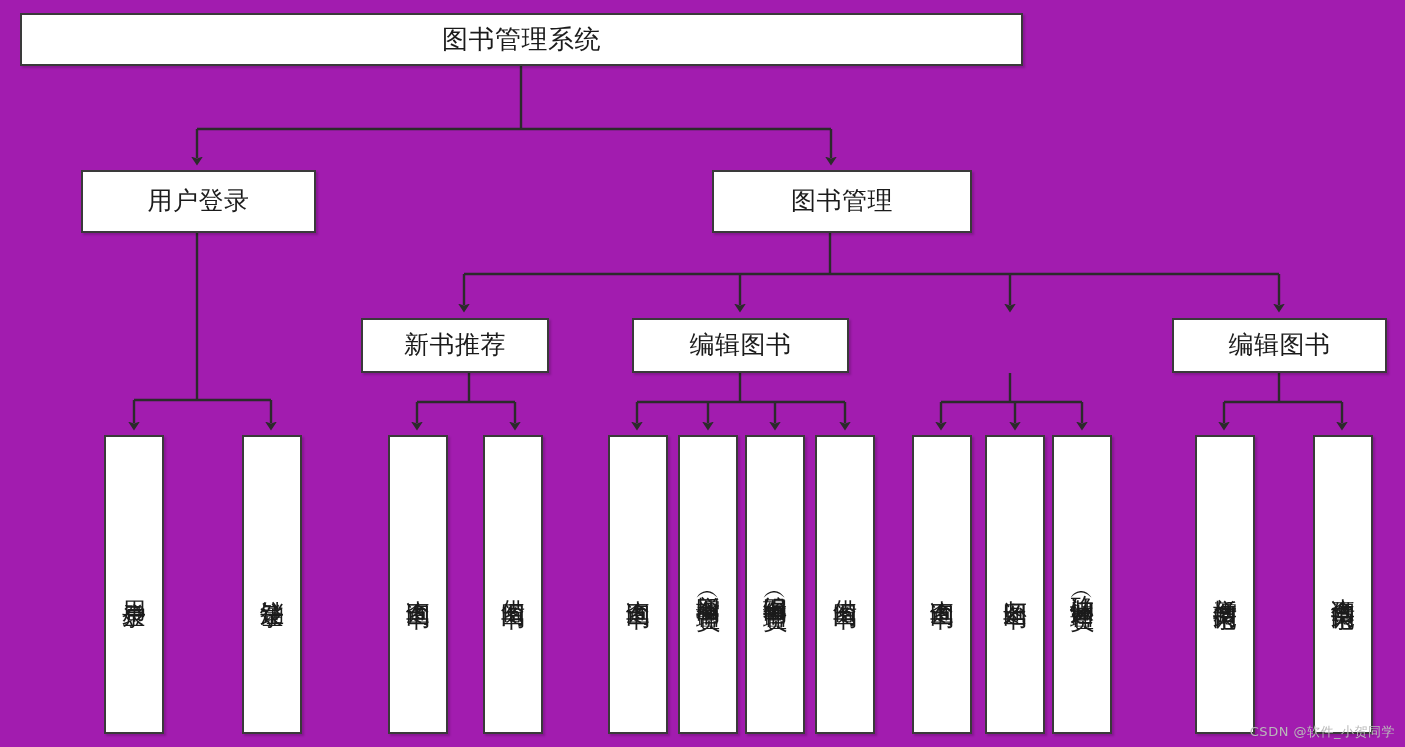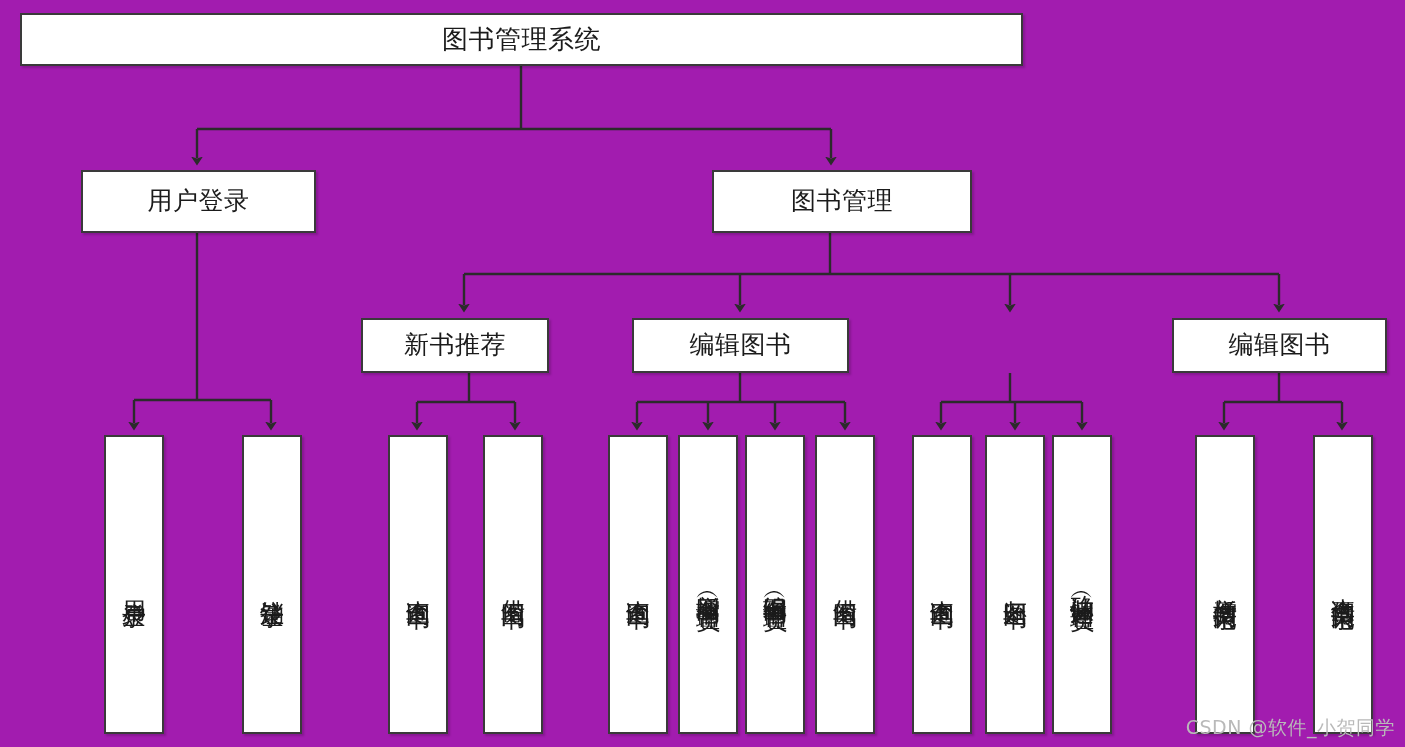--- a/index.html
+++ b/index.html
@@ -57,21 +57,21 @@
     text-orientation: upright;
     font-size: 24px;
     letter-spacing: 2px;
     line-height: 1.0;
     white-space: nowrap;
   }
   .watermark {
     position: absolute;
     right: 10px;
     bottom: 6px;
-    font-size: 19px;
+    font-size: 13px;
     color: #b9b9b9;
     letter-spacing: 0.5px;
     z-index: 5;
     user-select: none;
   }
 </style>
 </head>
 <body>
 
 <div id="canvas">

